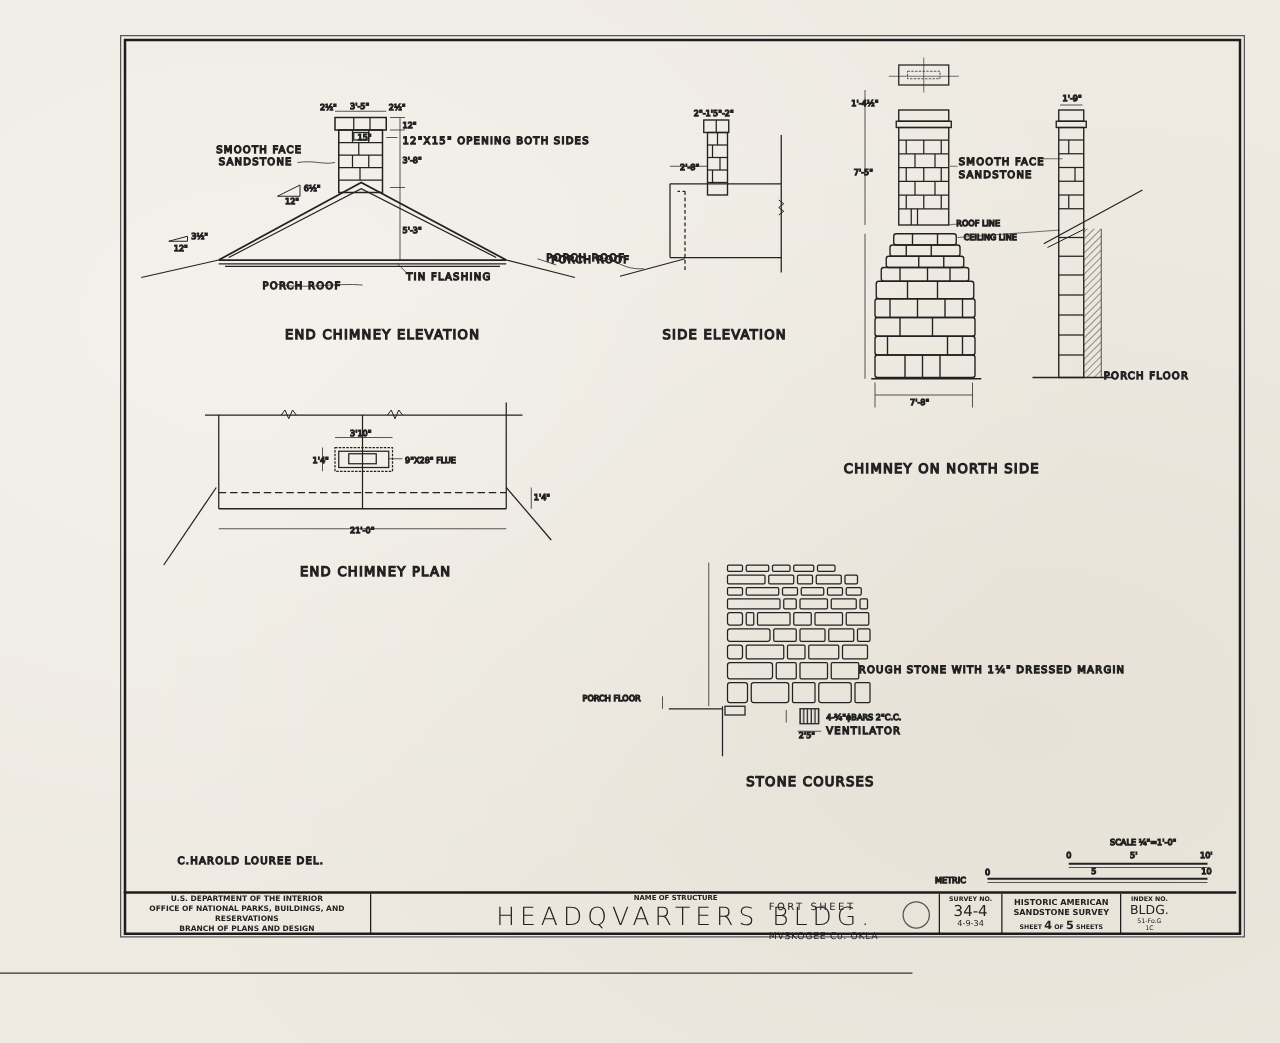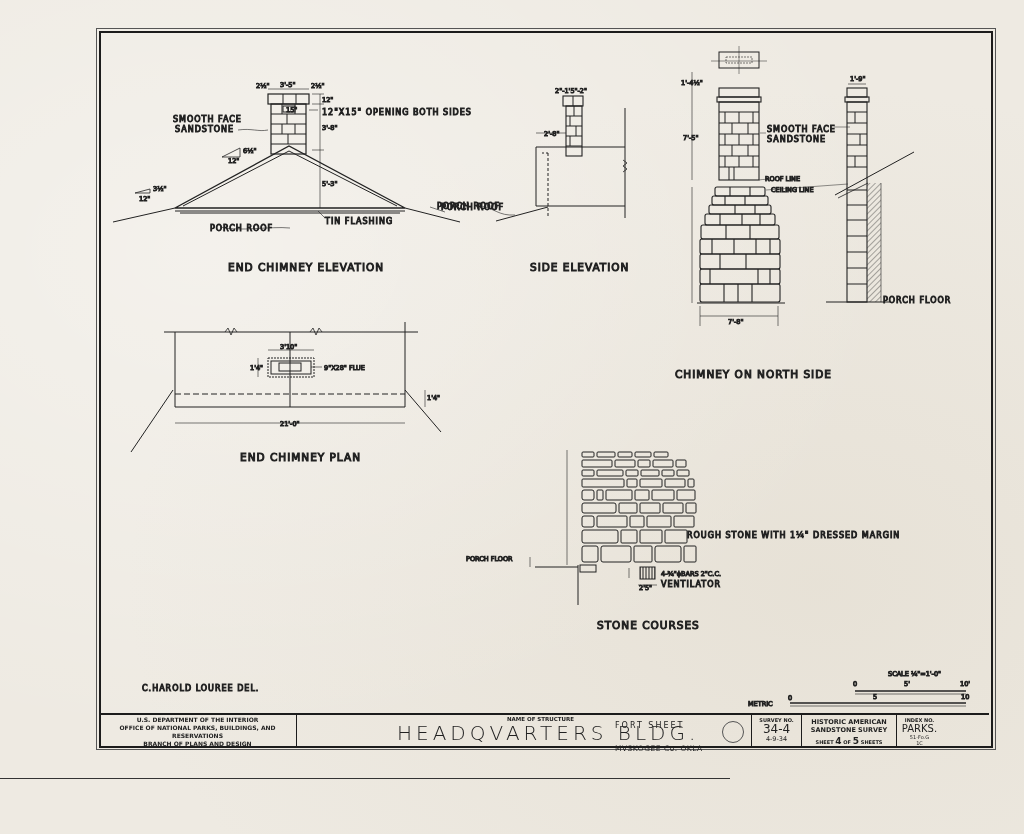--- a/index.html
+++ b/index.html
@@ -419,17 +419,17 @@
     <div class="s">
       <span>SHEET</span>
       <b>4</b>
       <span>OF</span>
       <b>5</b>
       <span>SHEETS</span>
     </div>
   </div>
   <div class="tb-cell tb-index">
     <div class="h">INDEX NO.</div>
-    <div class="n">PARKS.</div>
+    <div class="n">BLDG.</div>
     <div class="sub">51-Fo.G</div>
     <div class="sub">1C</div>
   </div>
 </div>
 
 </body></html>

